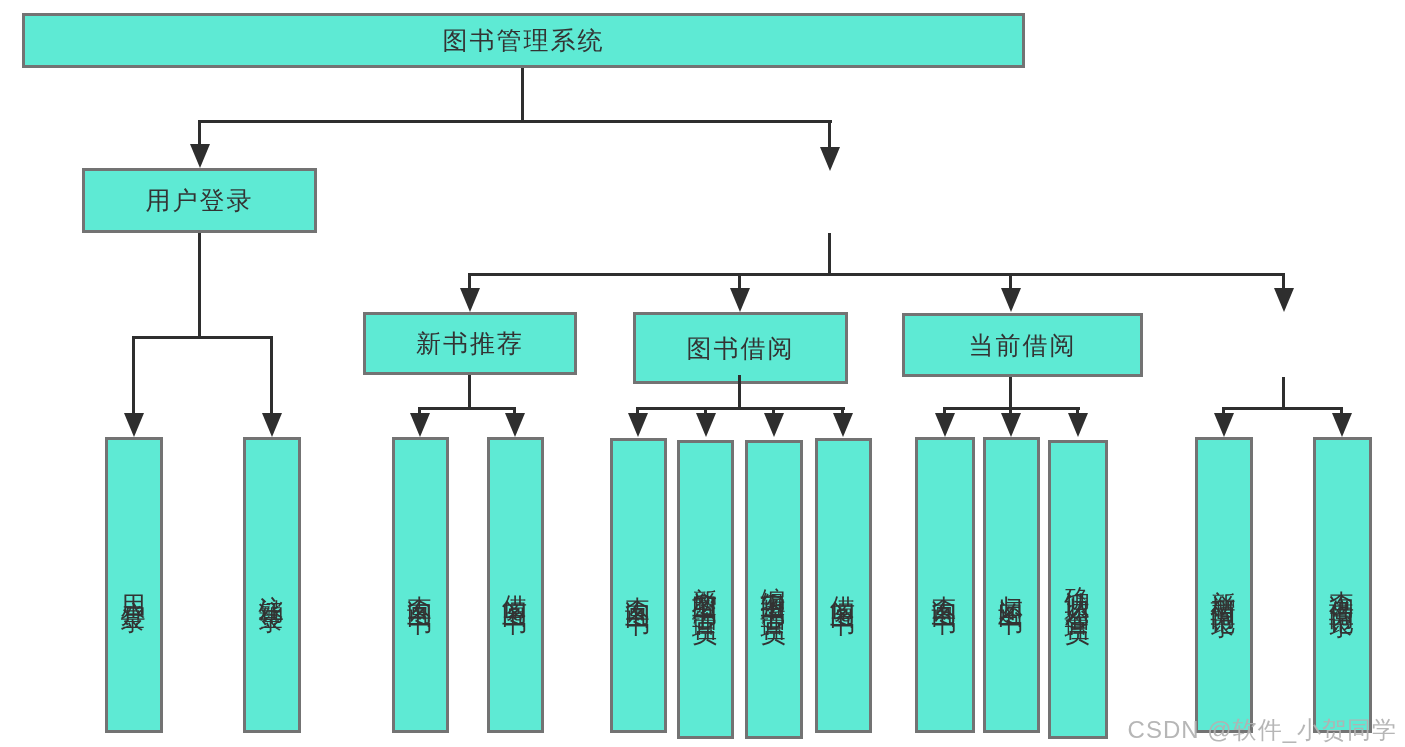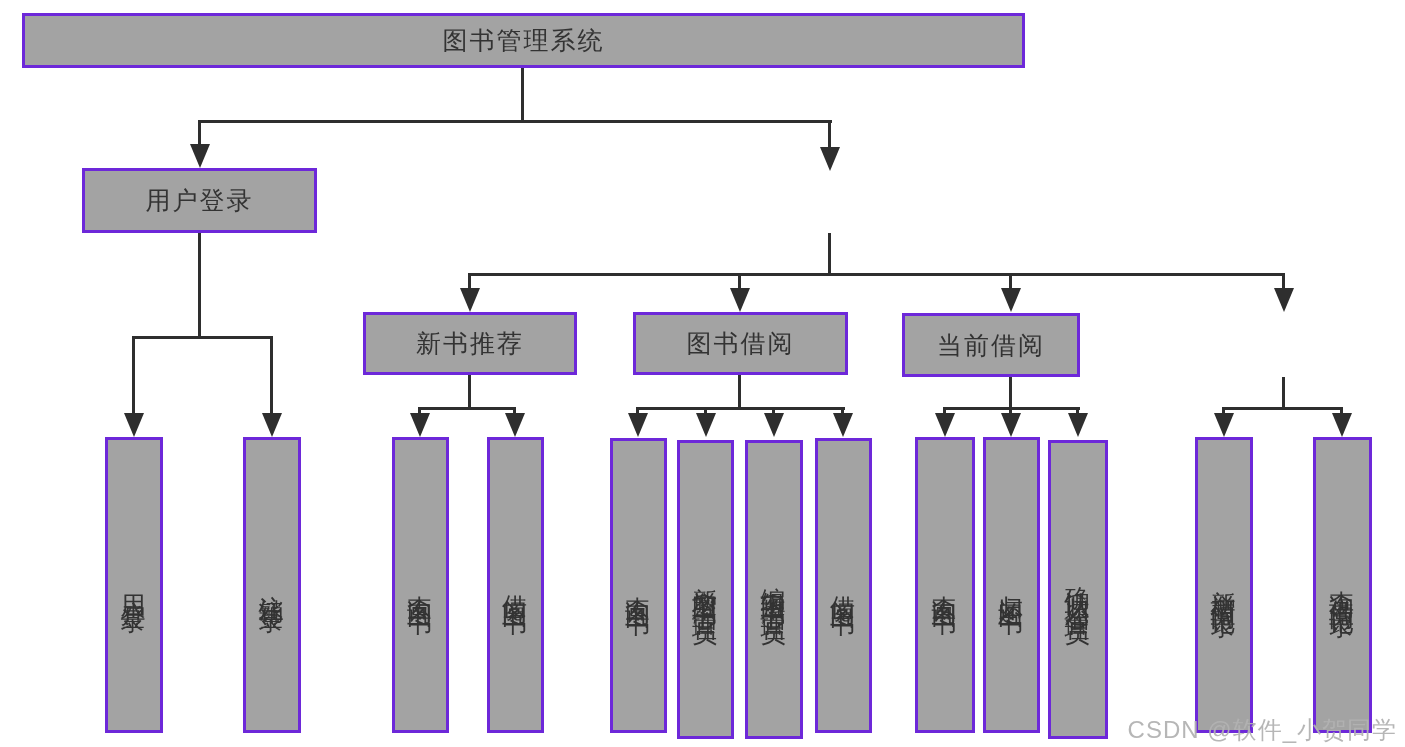--- a/index.html
+++ b/index.html
@@ -8,22 +8,22 @@
     width: 1405px;
     height: 747px;
     background: #ffffff;
     overflow: hidden;
     font-family: "Liberation Sans", sans-serif;
     color: #333333;
   }
   .box {
     position: absolute;
     box-sizing: border-box;
-    border: 3px solid #6d28d9;
-    background: #a3a3a3;
+    border: 3px solid #737373;
+    background: #5eead4;
     display: grid;
     place-items: center;
     font-size: 25px;
     letter-spacing: 2px;
     white-space: nowrap;
     color: #333333;
   }
   .vbox {
     writing-mode: vertical-rl;
     text-orientation: mixed;
@@ -81,22 +81,22 @@
   <div class="line-v" style="left:468px; top:273px; height:19px;"></div>
   <div class="arrow" style="left:460px; top:288px;"></div>
   <div class="line-v" style="left:738px; top:273px; height:19px;"></div>
   <div class="arrow" style="left:730px; top:288px;"></div>
   <div class="line-v" style="left:1009px; top:273px; height:19px;"></div>
   <div class="arrow" style="left:1001px; top:288px;"></div>
   <div class="line-v" style="left:1282px; top:273px; height:19px;"></div>
   <div class="arrow" style="left:1274px; top:288px;"></div>
 
   <div class="box" style="left:363px; top:312px; width:214px; height:63px;text-align:right;">新书推荐</div>
-  <div class="box" style="left:633px; top:312px; width:215px; height:63px;">图书借阅</div>
-  <div class="box" style="left:902px; top:313px; width:178px; height:64px;">当前借阅</div>
+  <div class="box" style="left:633px; top:312px; width:215px; height:72px;">图书借阅</div>
+  <div class="box" style="left:902px; top:313px; width:241px; height:64px;">当前借阅</div>
 
   <div class="line-v" style="left:468px; top:375px; height:34px;"></div>
   <div class="line-h" style="left:418px; top:407px; width:98px;"></div>
   <div class="line-v" style="left:418px; top:407px; height:9px;"></div>
   <div class="arrow" style="left:410px; top:413px;"></div>
   <div class="line-v" style="left:513px; top:407px; height:9px;"></div>
   <div class="arrow" style="left:505px; top:413px;"></div>
 
   <div class="line-v" style="left:738px; top:375px; height:34px;"></div>
   <div class="line-h" style="left:637px; top:407px; width:208px;"></div>

